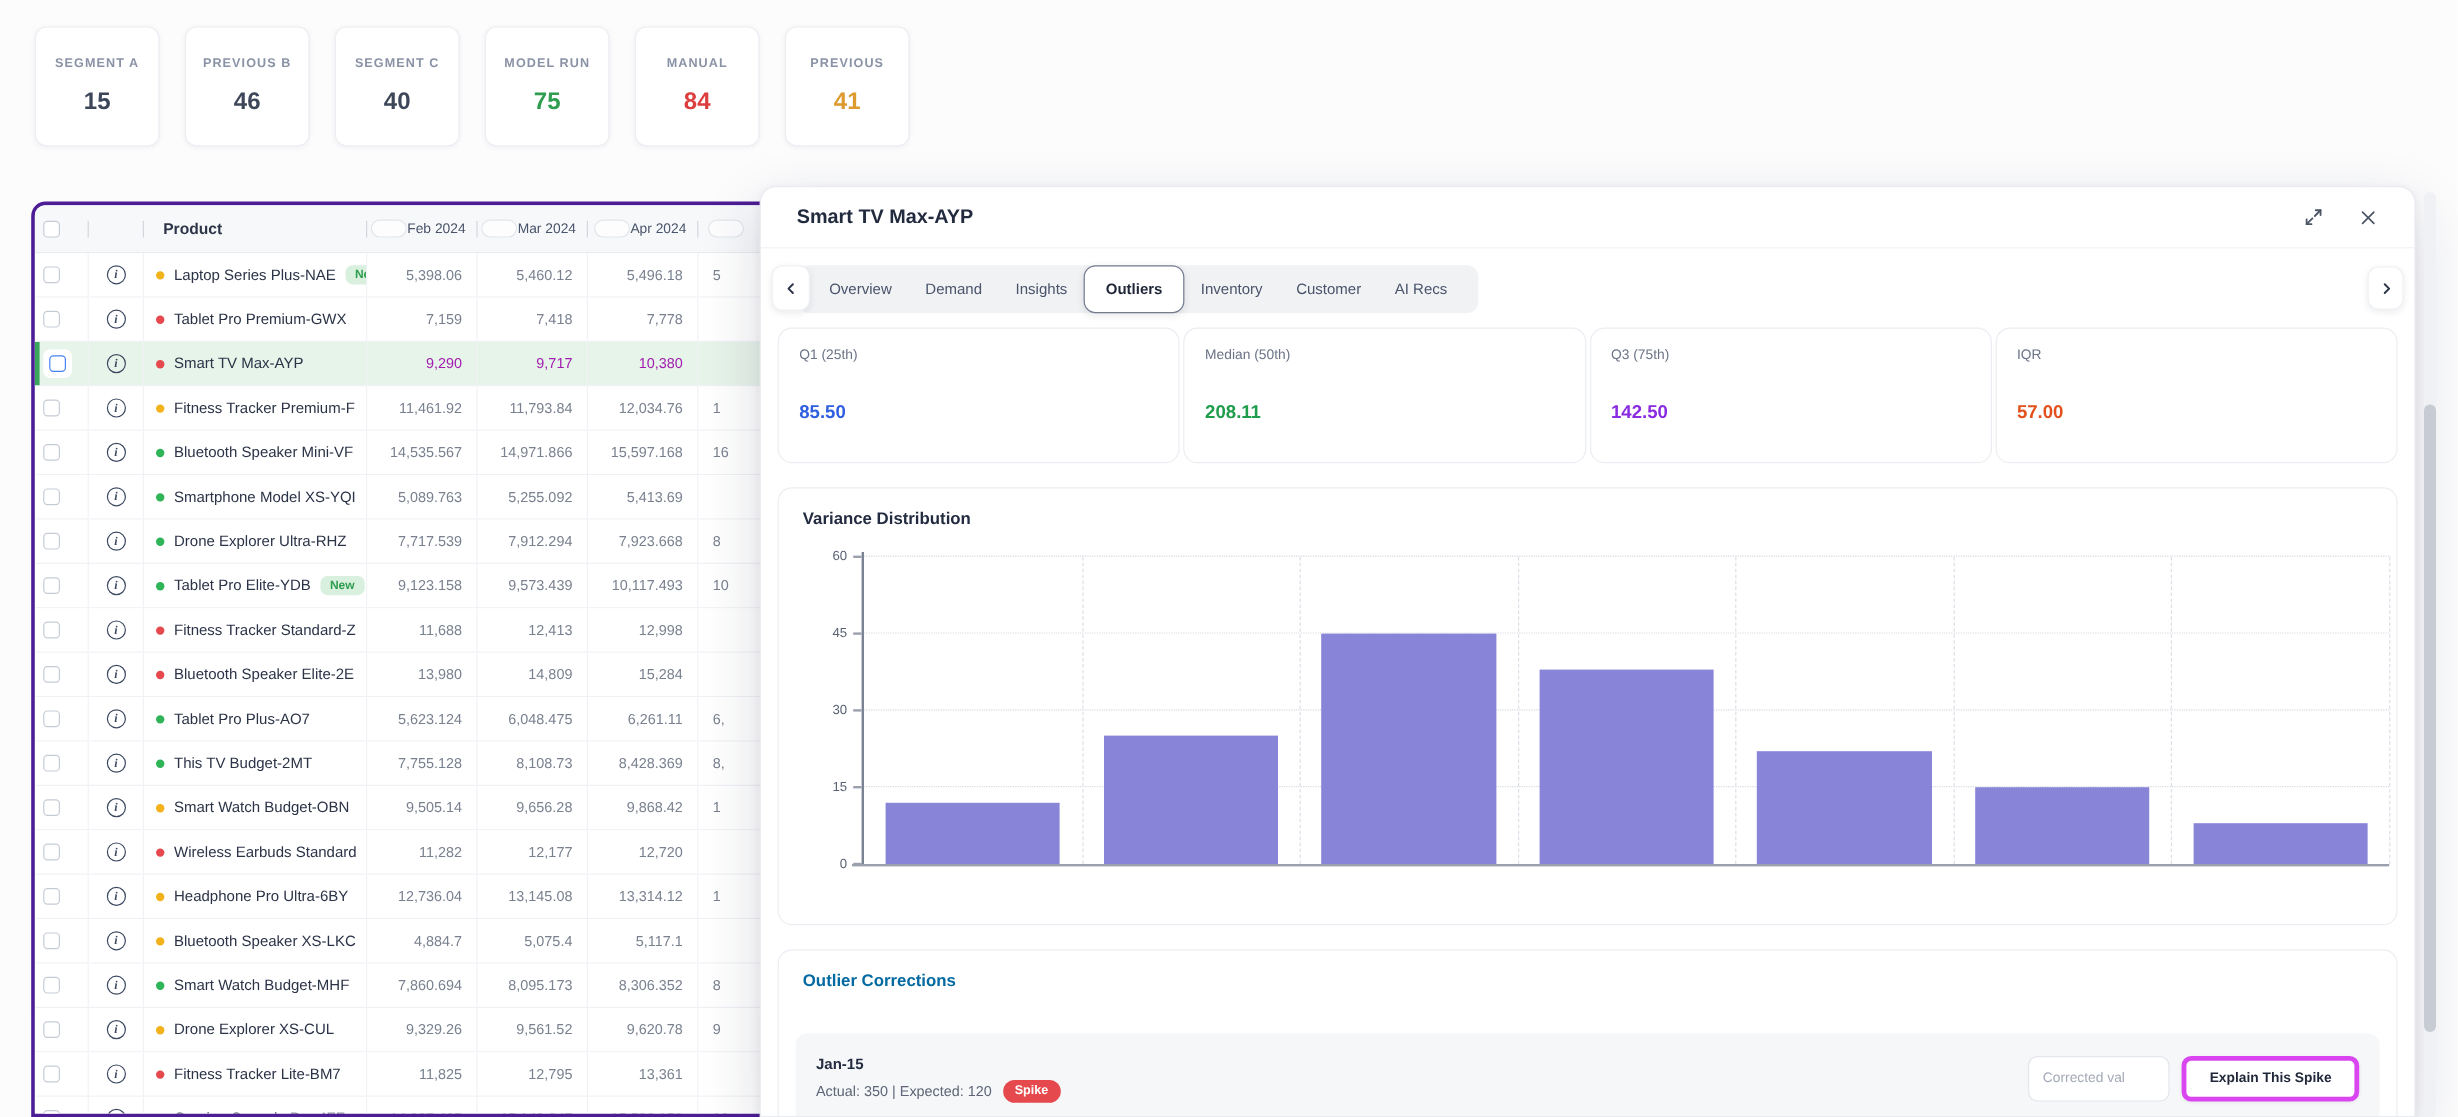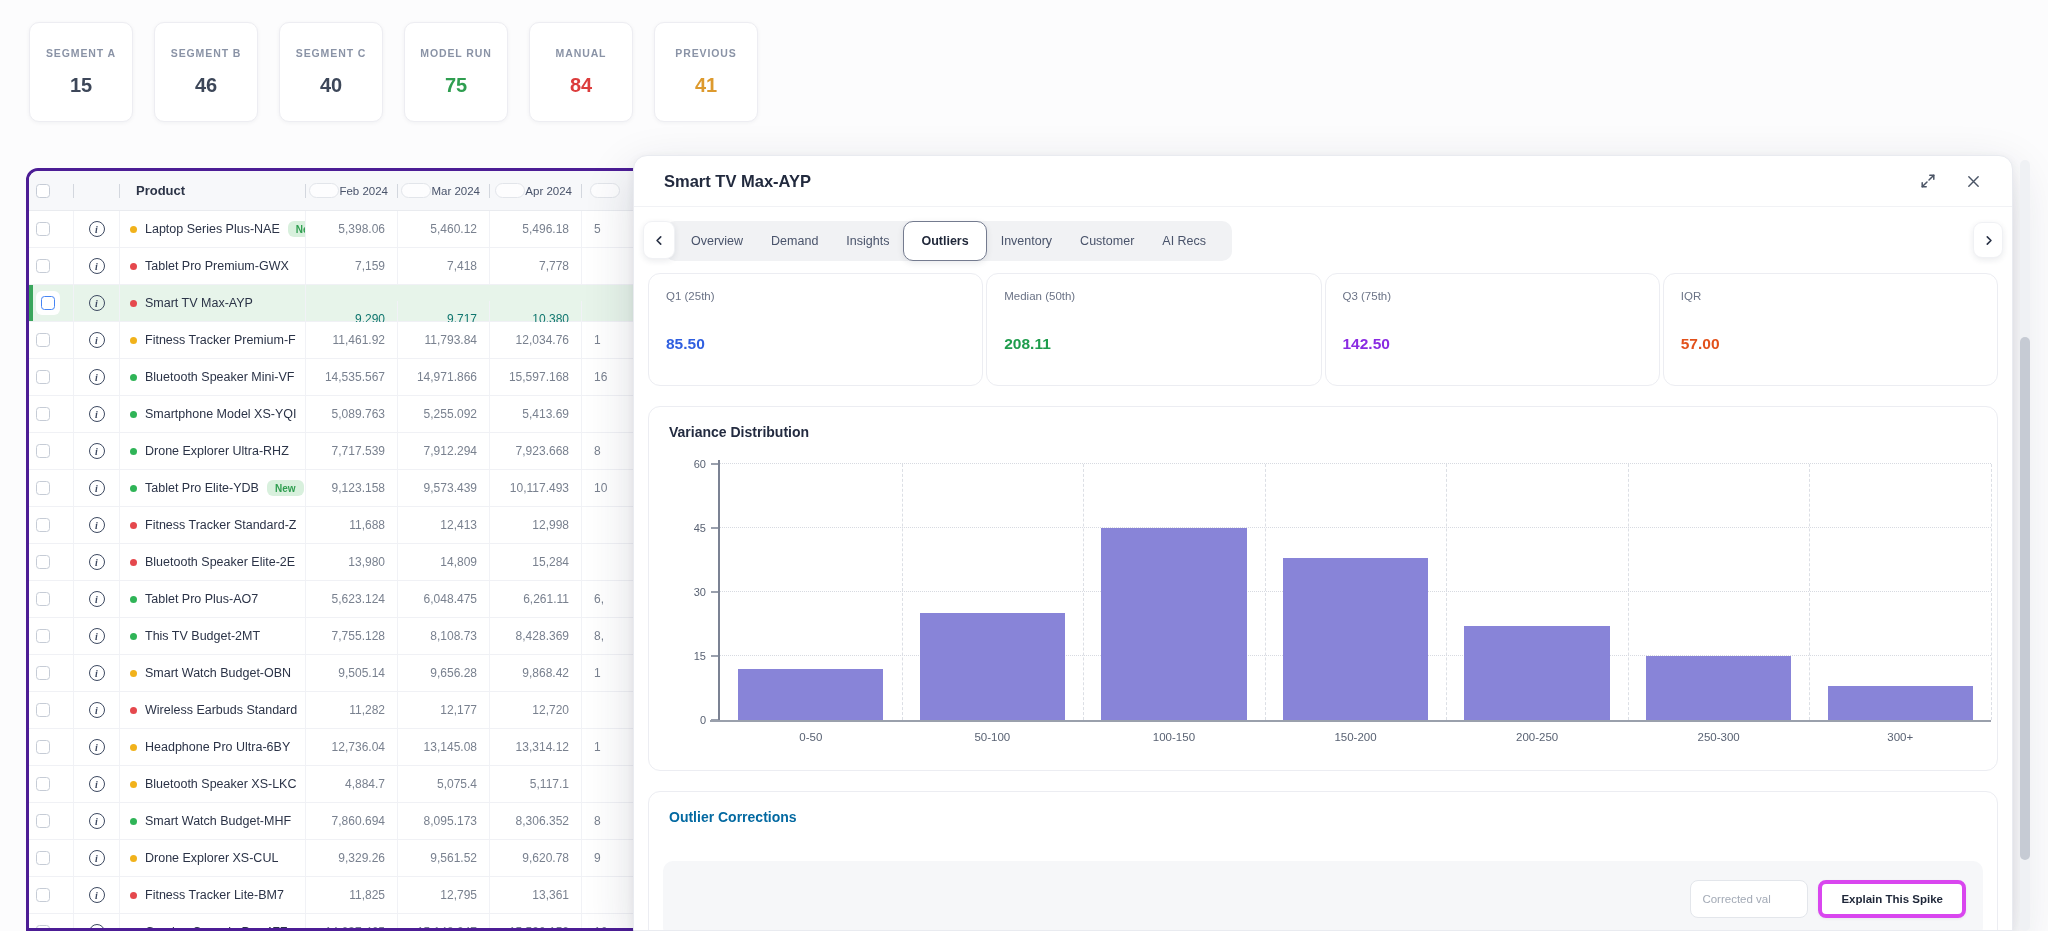--- a/index.html
+++ b/index.html
@@ -51,21 +51,21 @@
   .cbwrap { width:24px; height:24px; background:#fff; border-radius:6px; display:flex; align-items:center; justify-content:center; flex:none; }
   .info-ic {
     width:16px; height:16px; border:1.4px solid #3d4961; border-radius:50%; color:#3d4961;
     font-size:10px; font-weight:700; display:flex; align-items:center; justify-content:center; cursor:pointer;
     font-family:"Liberation Serif", serif; font-style:italic;
   }
   .dot { width:7px; height:7px; border-radius:50%; flex:none; margin-right:8px; }
   .pname { font-size:12.5px; font-weight:500; color:#2b3347; }
   .badge-new { margin-left:8px; background:#d8f0dd; color:#2f9e50; font-size:10px; font-weight:700; padding:2.5px 8px; border-radius:6px; flex:none; }
   .val { justify-content:flex-end; padding-right:12px; font-size:12px; color:#79818f; white-space:nowrap; }
-  .trow.selected .val { color:#0f766e; font-weight:500;margin-top:16px; }
+  .trow.selected .val { color:#a21caf; font-weight:500; }
   .val.frag { justify-content:flex-start; padding-left:12px; }
 
   
   .panel {
     position:absolute; left:633px; top:155px; width:1380px; height:776px; background:#fff;
     border:1px solid #e9ebf0; border-radius:14px 14px 0 0; overflow:hidden;
     box-shadow:0 18px 50px rgba(30,40,60,.16), 0 2px 8px rgba(30,40,60,.06);
   }
   .panel-header { position:absolute; top:0; left:0; right:0; height:51px; display:flex; align-items:center; padding:0 30px; border-bottom:1px solid #f1f2f5; }
   .panel-title { font-size:16.5px; font-weight:700; color:#222a3e; }
@@ -130,21 +130,21 @@
 </style>
 </head>
 <body>
 
 <div class="kpi-row" id="kpi-row">
     <div class="kpi-card">
       <div class="kpi-label">SEGMENT A</div>
       <div class="kpi-value" style="color: rgb(61, 71, 89);">15</div>
     </div>
     <div class="kpi-card">
-      <div class="kpi-label">SEGMENT B</div>
+      <div class="kpi-label">PREVIOUS B</div>
       <div class="kpi-value" style="color: rgb(61, 71, 89);">46</div>
     </div>
     <div class="kpi-card">
       <div class="kpi-label">SEGMENT C</div>
       <div class="kpi-value" style="color: rgb(61, 71, 89);">40</div>
     </div>
     <div class="kpi-card">
       <div class="kpi-label">MODEL RUN</div>
       <div class="kpi-value" style="color: rgb(47, 158, 80);">75</div>
     </div>
@@ -614,35 +614,33 @@
             <div class="bar" style="height: 36.6667%; background: rgb(136, 132, 216);"></div>
           </div>
           <div class="slot">
             <div class="bar" style="height: 25%; background: rgb(136, 132, 216);"></div>
           </div>
           <div class="slot">
             <div class="bar" style="height: 13.3333%; background: rgb(136, 132, 216);"></div>
           </div>
         </div>
         <div class="baseline"></div>
-        <div class="xlabels">
-          <div class="xlabel">0-50</div>
-          <div class="xlabel">50-100</div>
-          <div class="xlabel">100-150</div>
-          <div class="xlabel">150-200</div>
-          <div class="xlabel">200-250</div>
-          <div class="xlabel">250-300</div>
-          <div class="xlabel">300+</div>
-        </div>
       </div>
   </div>
 
   <div class="outlier-card">
     <div class="outlier-title">Outlier Corrections</div>
     <div class="outlier-row">
+      <div>
+        <div class="outlier-date">Jan-15</div>
+        <div class="outlier-detail">
+          <span>Actual: 350 | Expected: 120</span>
+          <span class="spike-badge">Spike</span>
+        </div>
+      </div>
       <div class="outlier-actions">
         <input class="corr-input" type="text" placeholder="Corrected val" style="">
         <button class="explain-btn">Explain This Spike</button>
       </div>
     </div>
   </div>
 </div>
 
 <div class="scrollbar">
   <div class="scroll-thumb"></div>

